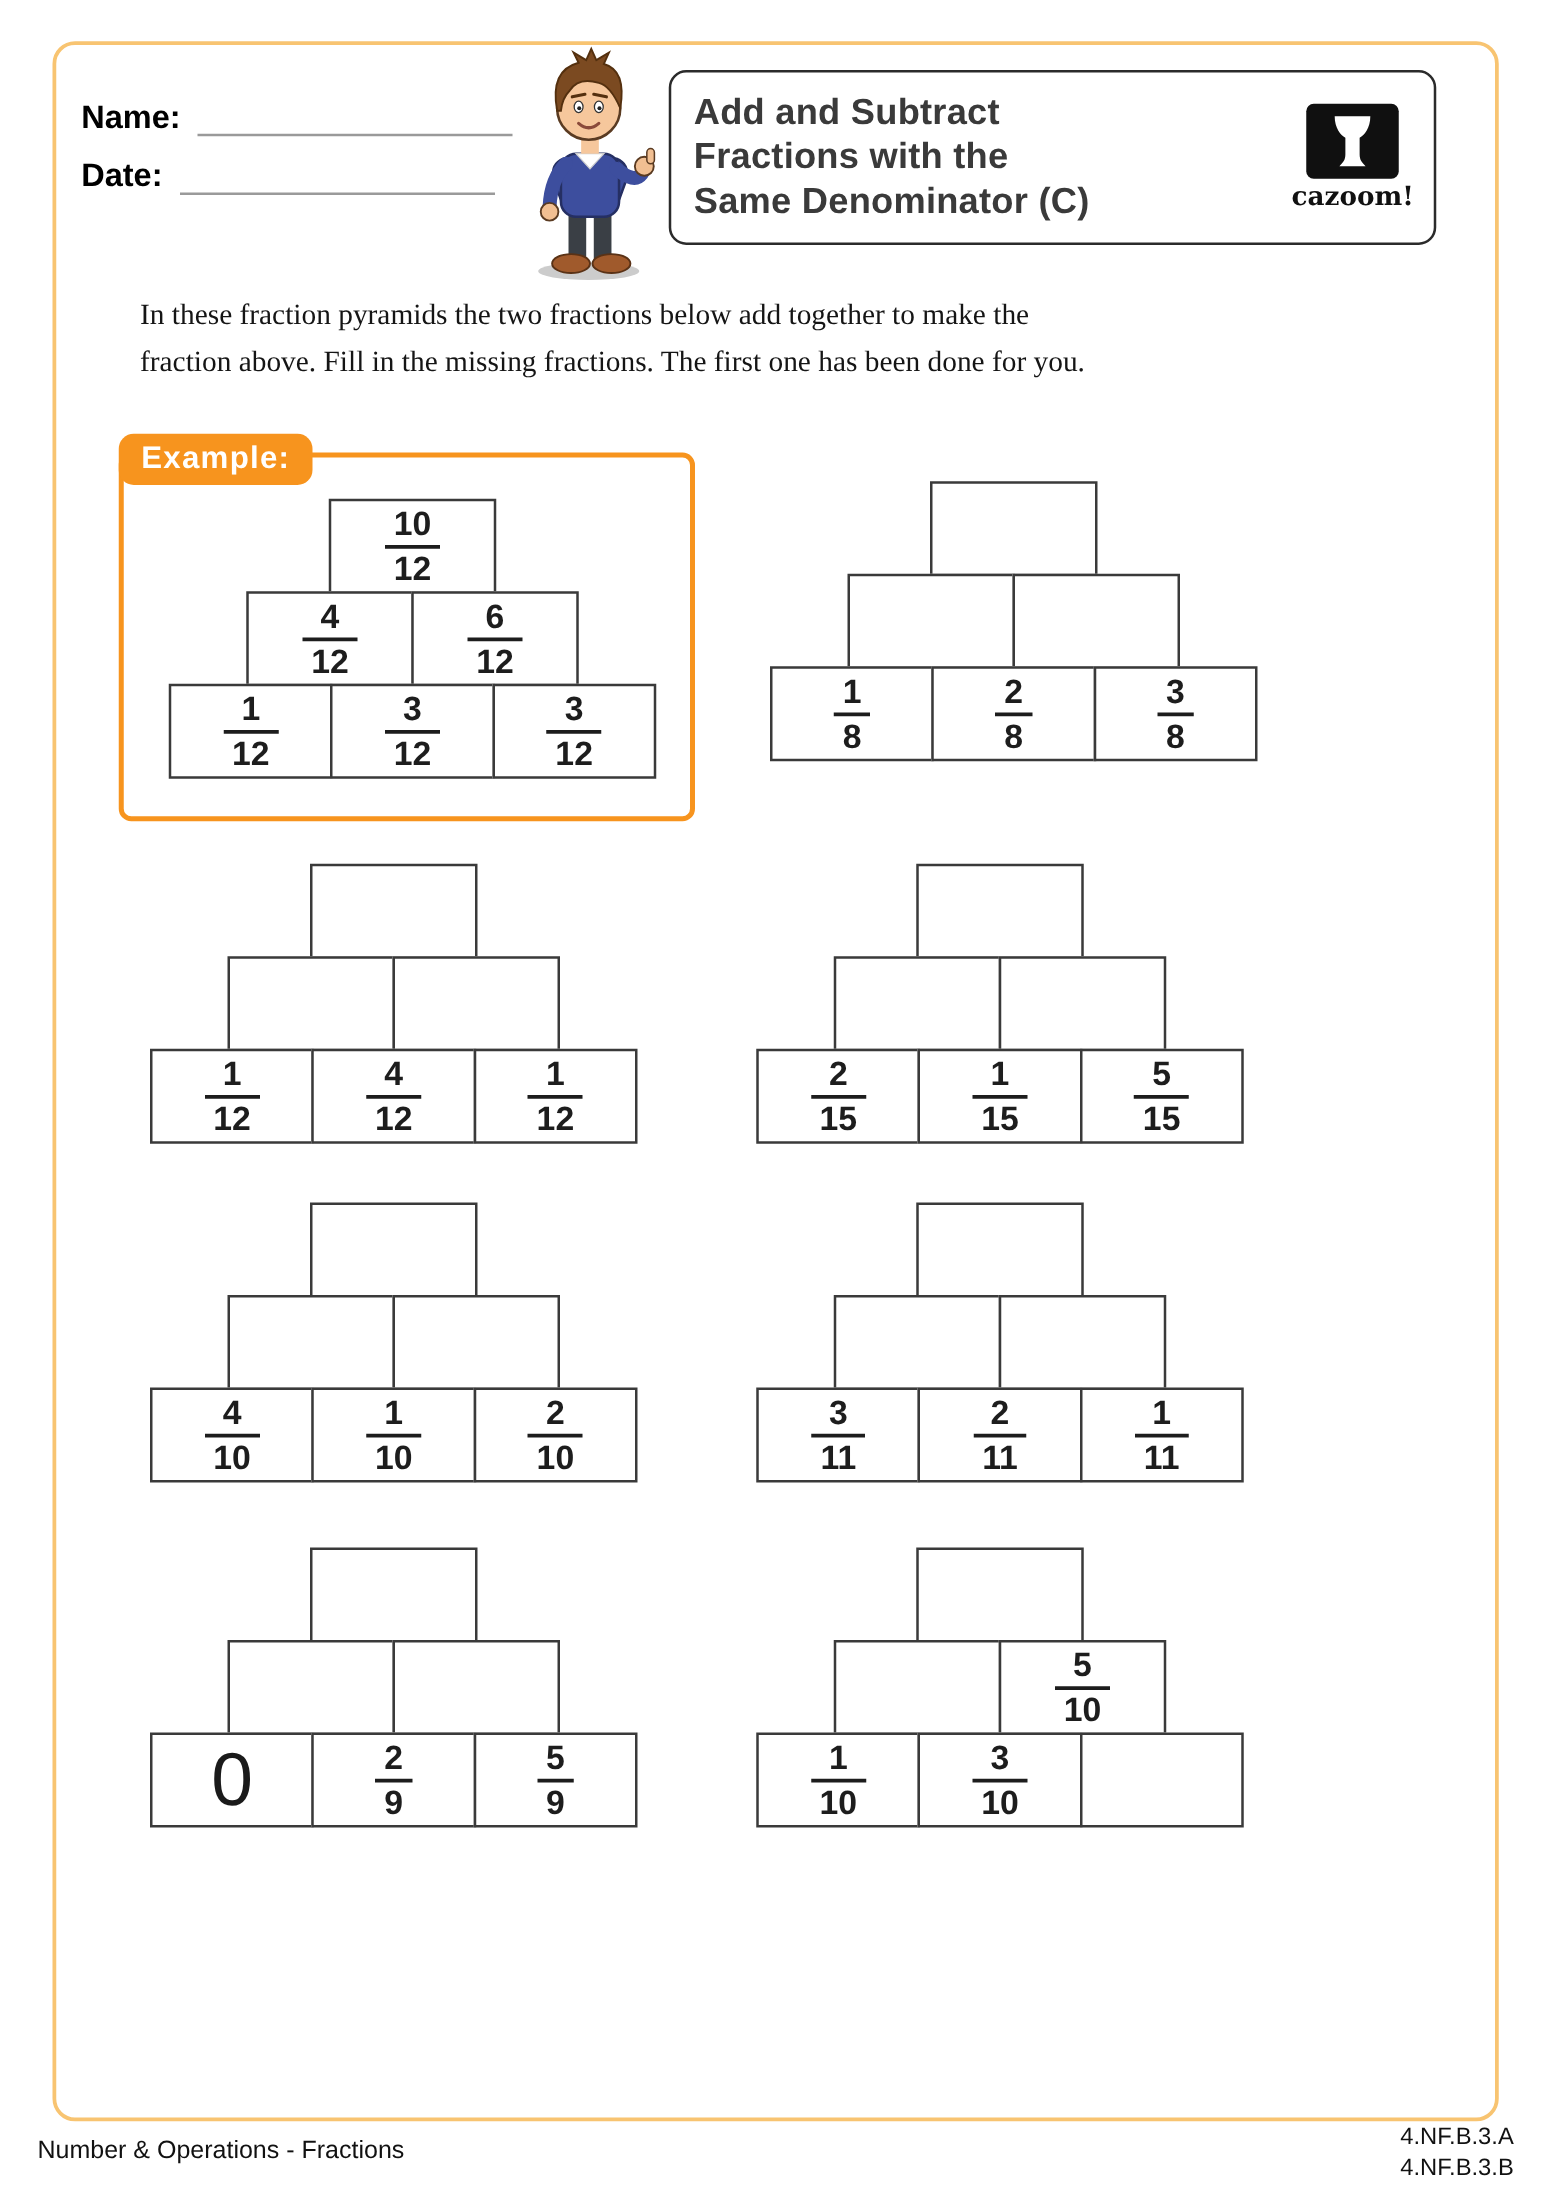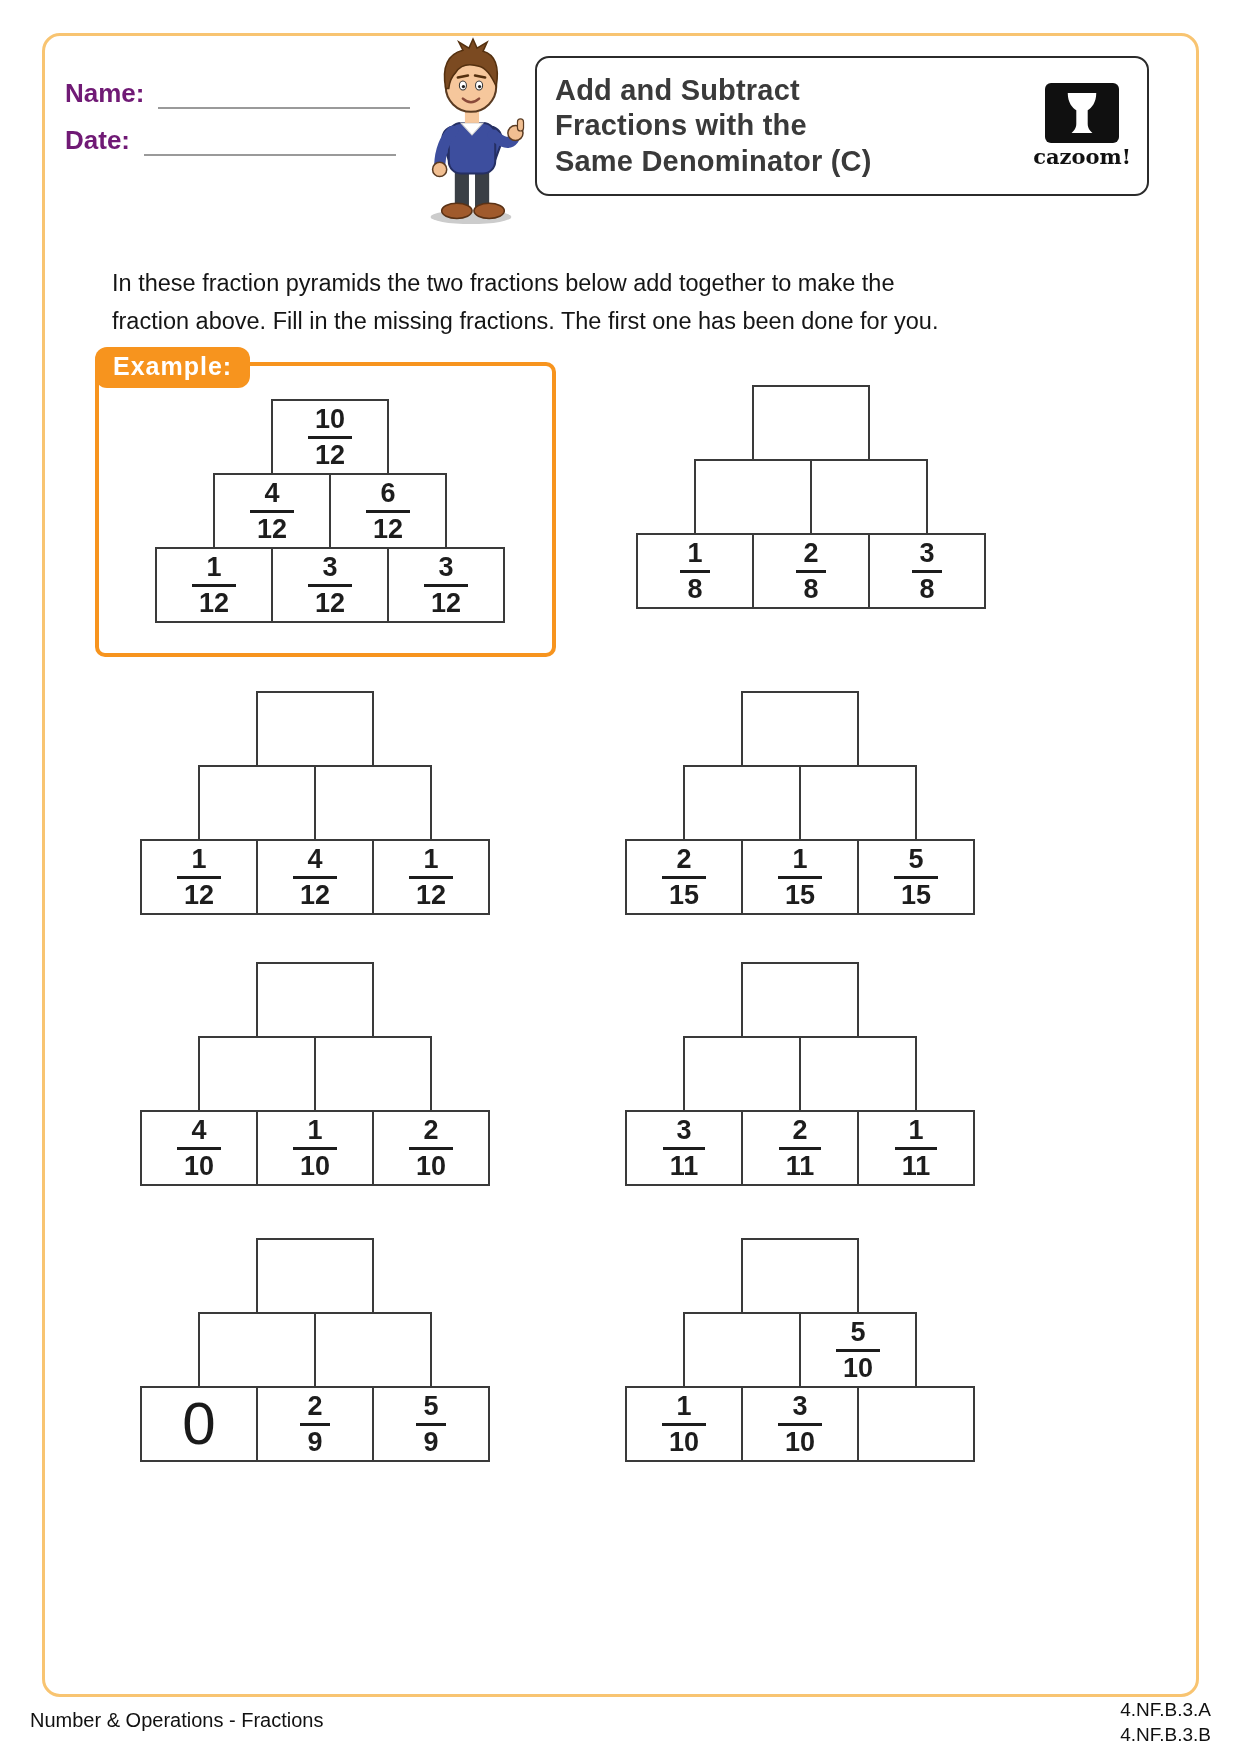--- a/index.html
+++ b/index.html
@@ -15,56 +15,56 @@
     background:#fff;font-family:"Liberation Sans",sans-serif;color:#222;
   }
   .page-border{
     position:absolute;left:42px;top:33px;right:42px;bottom:57px;
     border:3px solid var(--pageBorder);border-radius:18px;pointer-events:none;
   }
 
   
   .name-date{position:absolute;left:65px;top:78px;}
   .nd-row{display:flex;align-items:flex-end;margin-bottom:16px;}
-  .nd-label{font-weight:bold;font-size:26px;color:#701a75;}
+  .nd-label{font-weight:bold;font-size:26px;color:#000000;}
   .nd-line{display:inline-block;width:252px;border-bottom:2px solid #9a9a9a;margin-left:14px;height:30px;}
 
   .mascot{position:absolute;left:412px;top:34px;width:122px;height:192px;}
 
   .title-box{
     position:absolute;left:535px;top:56px;width:614px;height:140px;
     border:2.5px solid #2b2b2b;border-radius:14px;background:#fff;
     display:flex;align-items:center;justify-content:space-between;
     padding:0 16px 0 18px;
   }
   .title{font-weight:bold;font-size:29px;line-height:1.22;color:#3a3a3a;letter-spacing:.2px;}
   .logo{display:flex;flex-direction:column;align-items:center;}
   .logo-mark{width:74px;height:60px;background:#101010;border-radius:6px;display:flex;align-items:center;justify-content:center;}
   .logo-text{font-weight:bold;font-size:21px;color:#111;margin-top:1px;font-family:"DejaVu Serif",serif;}
 
   
   .instructions{
-    position:absolute;left:112px;top:265px;width:880px;
-    font-family:Liberation Sans, sans-serif;font-size:23.5px;line-height:1.6;color:#151515;
+    position:absolute;left:112px;top:234px;width:880px;
+    font-family:Liberation Serif, serif;font-size:23.5px;line-height:1.6;color:#151515;
   }
 
   
   .main{position:absolute;left:95px;top:362px;width:1010px;}
   .row{display:flex;align-items:flex-start;}
   .row-2{margin-top:34px;}
   .row-3{margin-top:47px;}
   .row-4{margin-top:52px;}
   .row-2 .slot-left,.row-3 .slot-left,.row-4 .slot-left{margin-left:25px;}
   .row-2 .slot-right,.row-3 .slot-right,.row-4 .slot-right{margin-left:95px;}
 
   .pyramid{width:390px;}
   .prow{display:flex;justify-content:center;}
   .prow + .prow{margin-top:-2px;}
   .cell{
-    width:118px;height:76px;border:2px solid #3a3a3a;background:#fff;
+    width:134px;height:76px;border:2px solid #3a3a3a;background:#fff;
     display:flex;align-items:center;justify-content:center;
   }
   .cell + .cell{margin-left:-2px;}
 
   .frac{display:inline-flex;flex-direction:column;align-items:center;
     font-weight:bold;font-size:27px;line-height:1.12;color:#1d1d1d;}
   .frac .bar{align-self:stretch;height:3px;background:#1d1d1d;margin:1px 0;}
   .frac .num,.frac .den{padding:0 7px;}
 
   .big-zero{font-size:60px;font-weight:400;color:#1a1a1a;line-height:1;}

